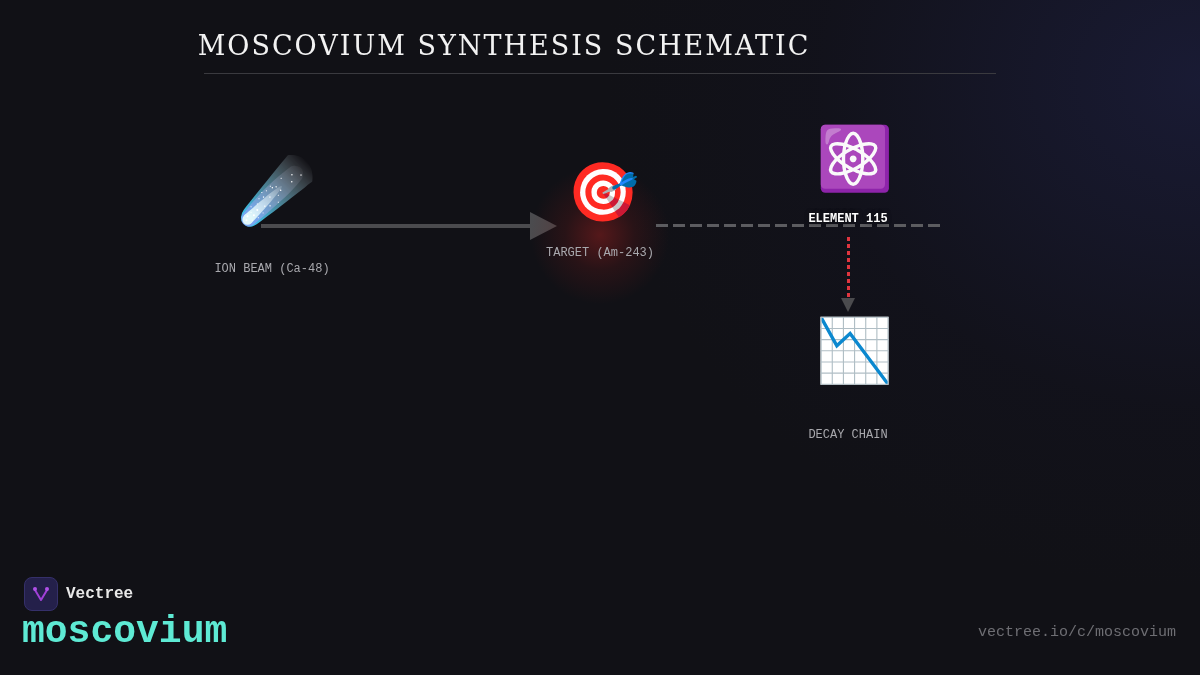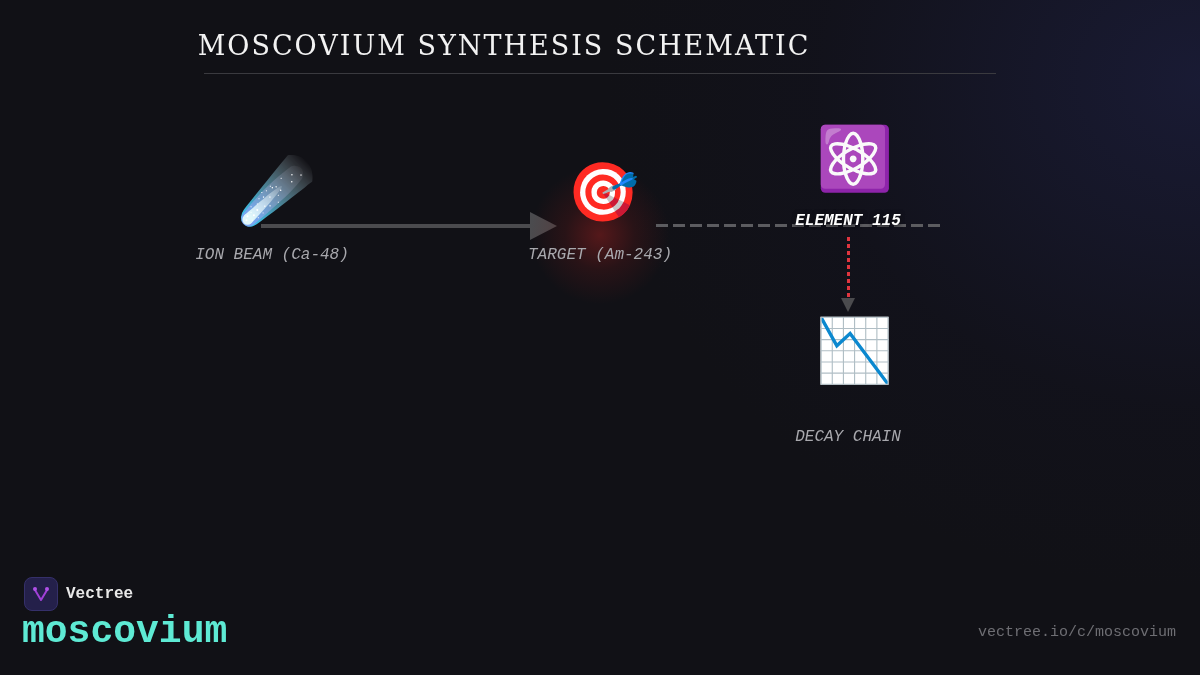--- a/index.html
+++ b/index.html
@@ -45,25 +45,24 @@
     }
     .node-icon {
       position: absolute;
       font-size: 60px;
       line-height: 1;
       font-family: "DejaVu Sans", sans-serif;
       text-align: center;
     }
     .node-label {
       position: absolute;
-      font-size: 16px;
+      font-size: 12px;
       color: #a8a8ad;
       white-space: nowrap;
       transform: translateX(-50%);
-      font-style: italic;
     }
     .node-label.bold {
       color: #ffffff;
       font-weight: bold;
       text-shadow: 0 0 4px #111116, 0 0 4px #111116;
     }
     .arrow-line {
       position: absolute;
       top: 224px;
       left: 261px;
@@ -170,21 +169,21 @@
 <div class="arrow-head"></div>
 
 <div class="target-glow"></div>
 
 <div class="dashed-line"></div>
 
 <div class="decay-line"></div>
 <div class="decay-head"></div>
 
 <div class="node-icon" style="left:238px; top:160px; font-size:62px;">☄️</div>
-<div class="node-label" style="left:272px; top:246px;">ION BEAM (Ca-48)</div>
+<div class="node-label" style="left:272px; top:262px;">ION BEAM (Ca-48)</div>
 
 <div class="node-icon" style="left:567px; top:163px; font-size:58px;">🎯</div>
 <div class="node-label" style="left:600px; top:246px;">TARGET (Am-243)</div>
 
 <div class="node-icon" style="left:816px; top:128px; font-size:62px;">⚛️</div>
 <div class="node-label bold" style="left:848px; top:212px;">ELEMENT 115</div>
 
 <div class="node-icon" style="left:816px; top:320px; font-size:62px;">📉</div>
 <div class="node-label" style="left:848px; top:428px;">DECAY CHAIN</div>
 

